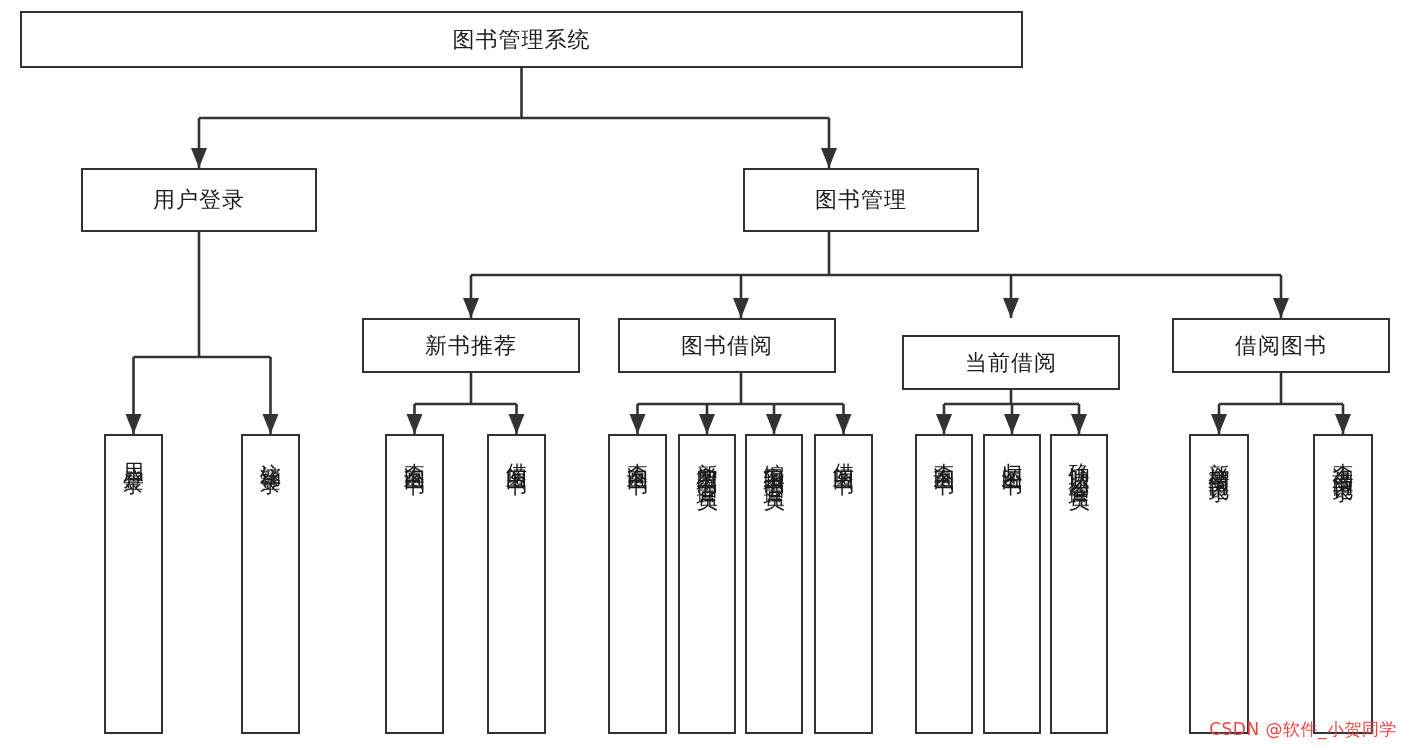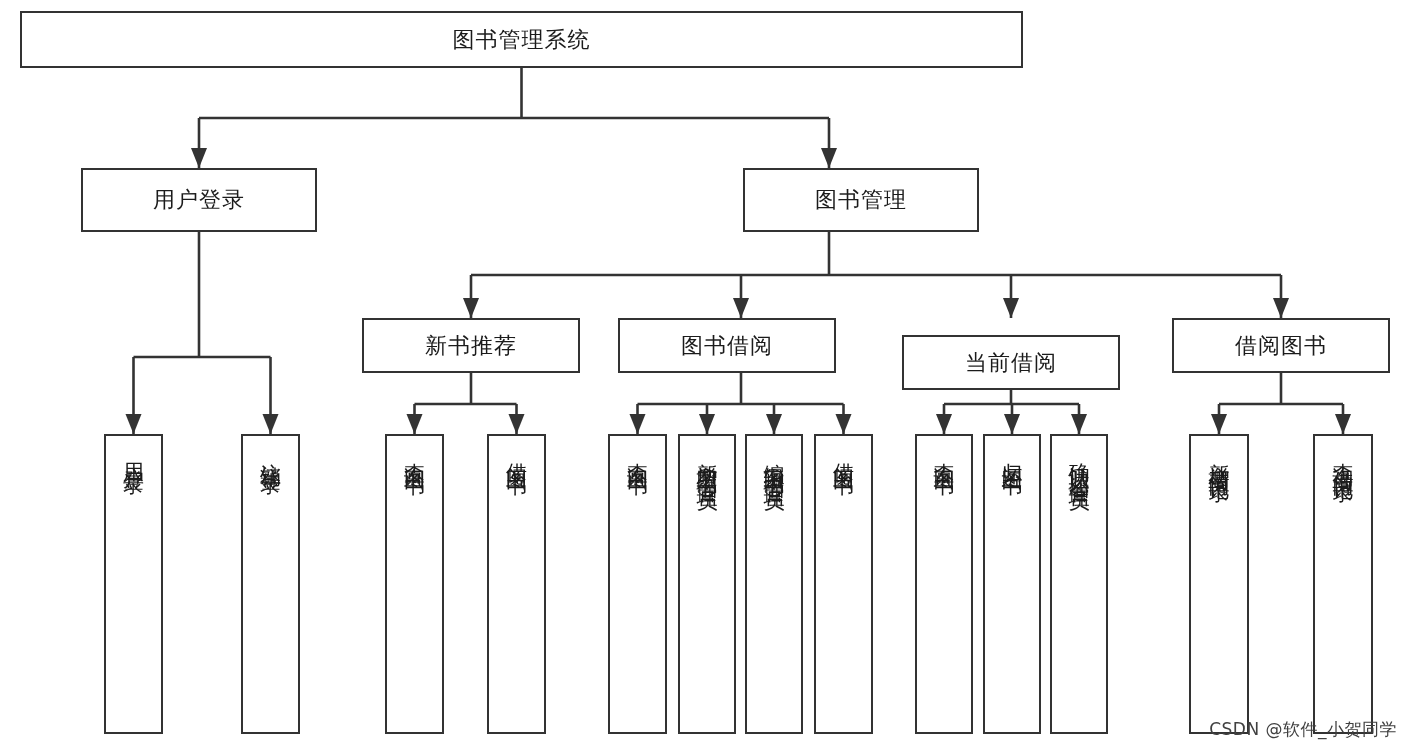--- a/index.html
+++ b/index.html
@@ -59,21 +59,21 @@
     writing-mode: vertical-rl;
     text-orientation: upright;
     font-size: 21px;
     letter-spacing: 4px;
     line-height: 1.05;
   }
   #watermark {
     position: absolute;
     right: 8px;
     bottom: 6px;
-    color: #404040;
+    color: #ef4444;
     font-size: 17px;
     letter-spacing: 0.5px;
     z-index: 3;
     font-family: "DejaVu Sans", "Liberation Sans", sans-serif;
     white-space: nowrap;
   }
 </style>
 </head>
 <body>
 

